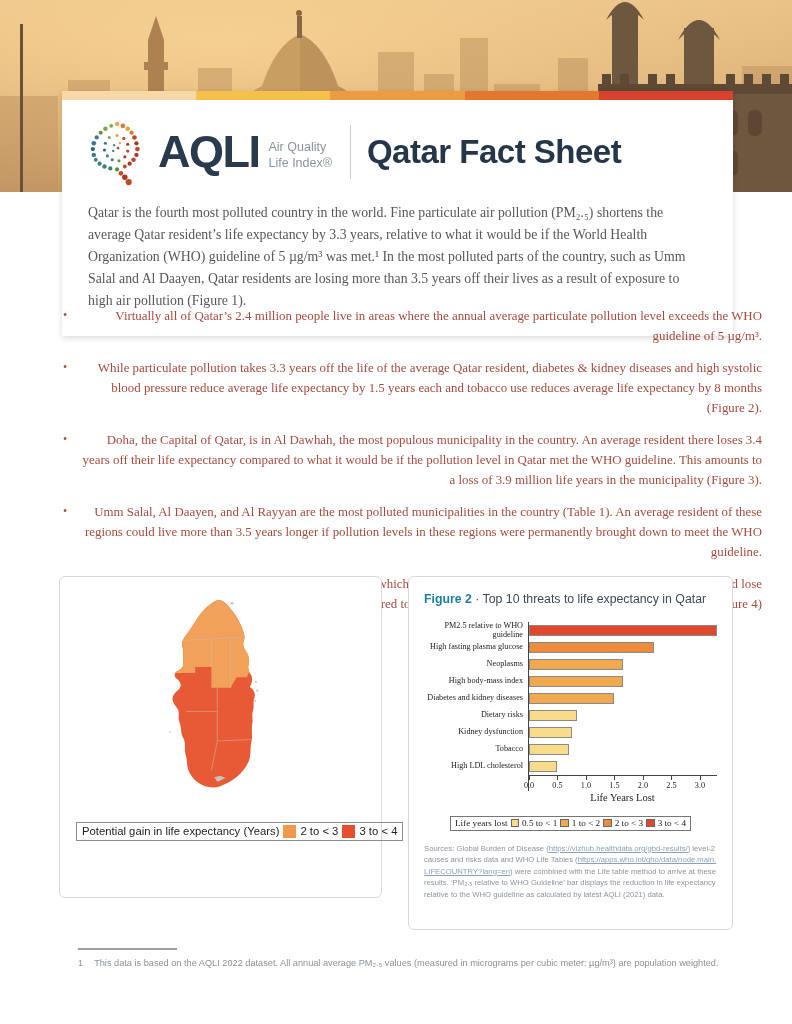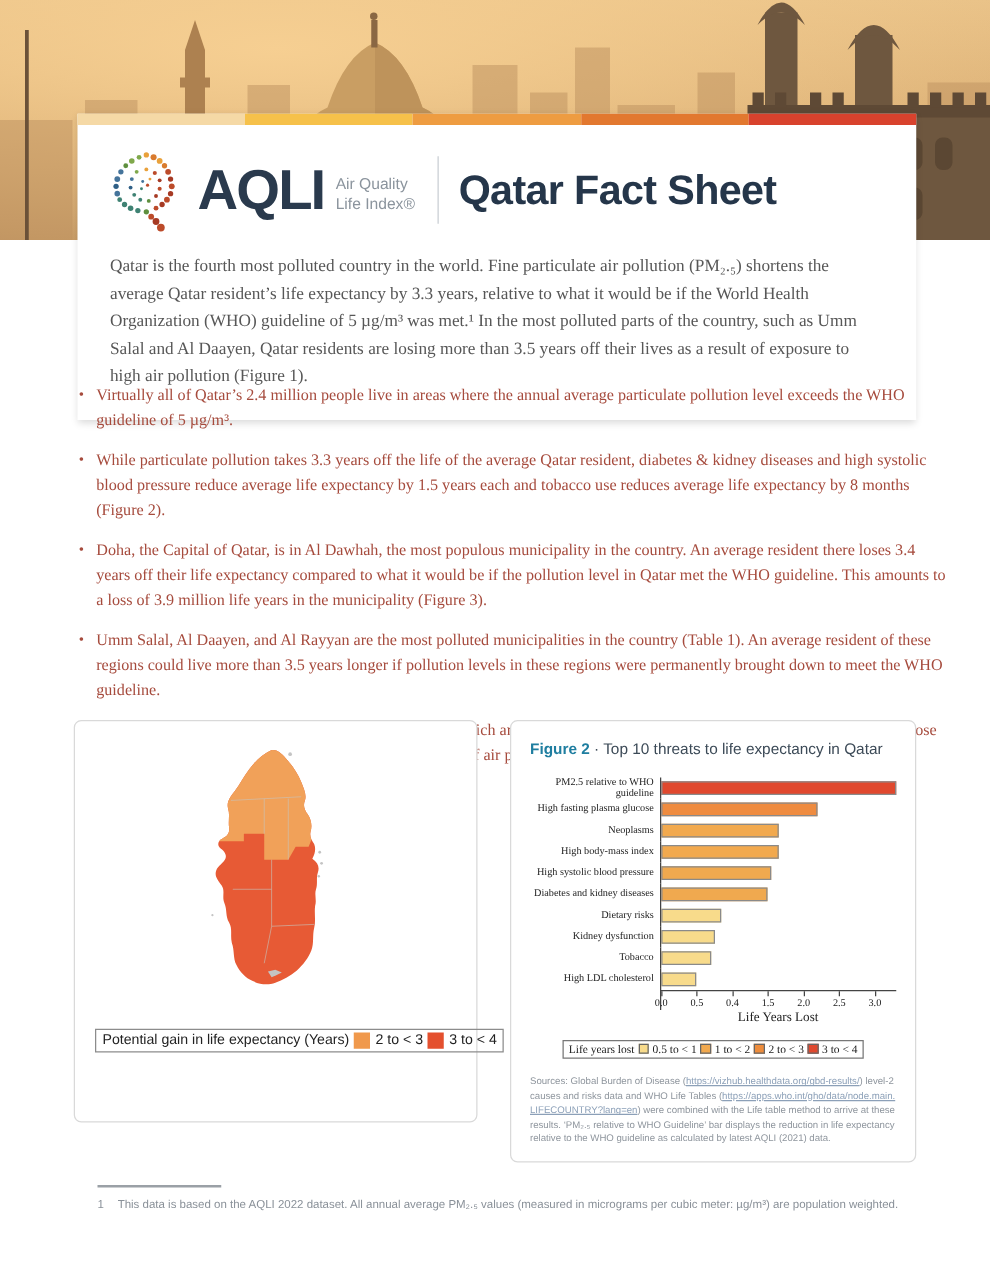--- a/index.html
+++ b/index.html
@@ -19,21 +19,21 @@
   .logo-mark { width:62px; height:68px; flex:none; }
   .aqli-text { font-size:45px; font-weight:bold; color:#2A3A4D; letter-spacing:-1.5px; margin-left:8px; }
   .logo-sub { font-size:12.5px; color:#8B949D; line-height:1.25; margin-left:9px; margin-top:8px; }
   .vdivider { width:1px; height:54px; background:#C9CED3; margin:0 16px 0 18px; }
   .sheet-title { font-size:33px; font-weight:bold; color:#25364A; letter-spacing:-0.5px; }
   .intro { font-family:"Liberation Serif", serif; font-size:13.8px; line-height:1.6; color:#575757; }
 
   
   .takeaways { position:absolute; left:62px; top:306px; width:700px; }
   .takeaways h2 { font-size:13.5px; font-weight:bold; color:#A1272E; letter-spacing:.4px; margin-bottom:10px; }
-  .takeaways ul { list-style:none; }
+  .takeaways ul { list-style:none;text-align:right; }
   .takeaways li { position:relative; padding-left:15px; margin-bottom:12px;
                   font-family:"Liberation Serif", serif; font-size:12.9px; line-height:1.55; color:#A64B3D; }
   .takeaways li::before { content:"•"; position:absolute; left:1px; top:0; font-size:12px; color:#A64B3D; }
 
   
   .figures-row { position:absolute; left:59px; top:576px; width:674px; display:flex; gap:26px; align-items:flex-start; }
   .figure-card { background:#fff; border:1.5px solid #D9D9D9; border-radius:6px; }
   .fig1 { width:323px; height:322px; padding:14px 16px; }
   .fig2 { width:386px; height:354px; padding:14px 15px; }
   .fig-title { font-size:12.3px; color:#3C4A57; line-height:1.4; }
@@ -302,26 +302,20 @@
                 <div class="cbar" style="width: 50%; background: rgb(242, 169, 78);"></div>
               </div>
             </div>
             <div class="crow">
               <span class="clab">High body-mass index</span>
               <div class="cbars">
                 <div class="cbar" style="width: 50%; background: rgb(242, 169, 78);"></div>
               </div>
             </div>
             <div class="crow">
-              <span class="clab">High systolic blood pressure</span>
-              <div class="cbars">
-                <div class="cbar" style="width: 46.9697%; background: rgb(240, 169, 79);"></div>
-              </div>
-            </div>
-            <div class="crow">
               <span class="clab">Diabetes and kidney diseases</span>
               <div class="cbars">
                 <div class="cbar" style="width: 45.4545%; background: rgb(240, 169, 79);"></div>
               </div>
             </div>
             <div class="crow">
               <span class="clab">Dietary risks</span>
               <div class="cbars">
                 <div class="cbar" style="width: 25.7576%; background: rgb(248, 219, 139);"></div>
               </div>
@@ -346,21 +340,21 @@
             </div>
           </div>
         <div class="caxis">
           <div class="caxis-pad"></div>
           <div class="caxis-line">
               <span class="ctick" style="left: 0%;"></span>
               <span class="cticklab" style="left: 0%;">0.0</span>
               <span class="ctick" style="left: 15.1515%;"></span>
               <span class="cticklab" style="left: 15.1515%;">0.5</span>
               <span class="ctick" style="left: 30.303%;"></span>
-              <span class="cticklab" style="left: 30.303%;">0.4</span>
+              <span class="cticklab" style="left: 30.303%;">1.0</span>
               <span class="ctick" style="left: 45.4545%;"></span>
               <span class="cticklab" style="left: 45.4545%;">1.5</span>
               <span class="ctick" style="left: 60.6061%;"></span>
               <span class="cticklab" style="left: 60.6061%;">2.0</span>
               <span class="ctick" style="left: 75.7576%;"></span>
               <span class="cticklab" style="left: 75.7576%;">2.5</span>
               <span class="ctick" style="left: 90.9091%;"></span>
               <span class="cticklab" style="left: 90.9091%;">3.0</span>
             </div>
         </div>

